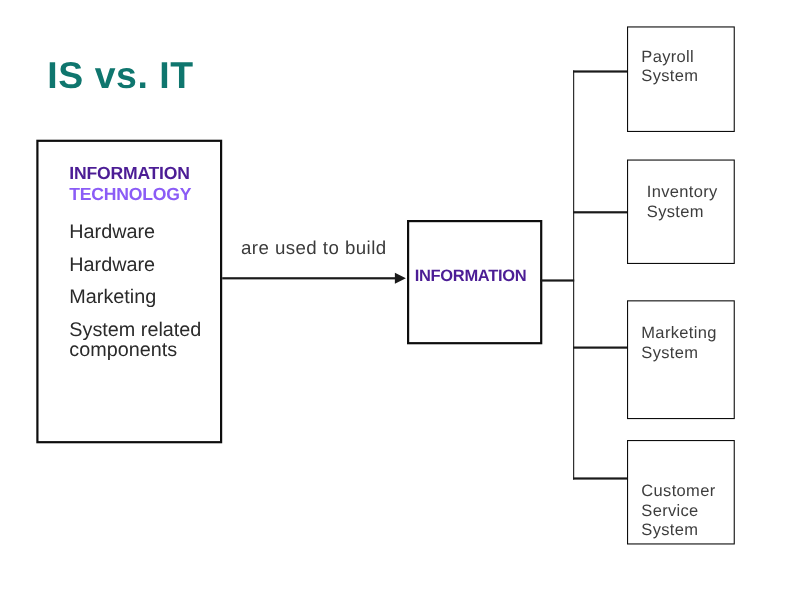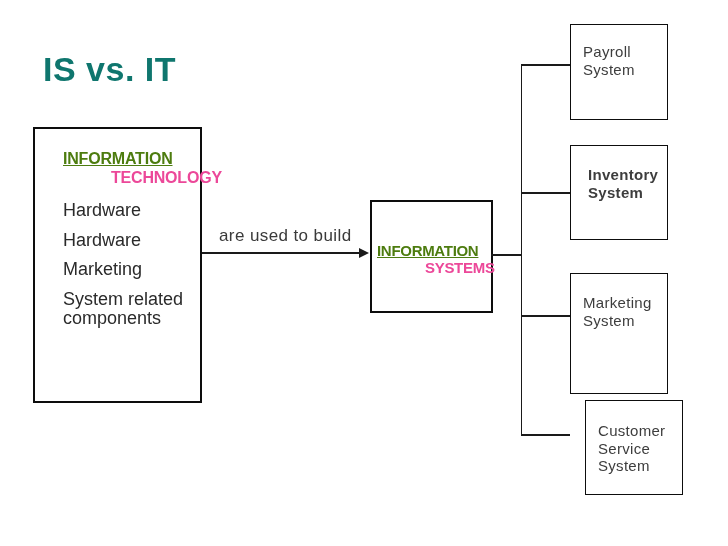--- a/index.html
+++ b/index.html
@@ -28,29 +28,29 @@
   .it-box {
     left: 33px;
     top: 127px;
     width: 169px;
     height: 276px;
     border: 2px solid #0d0d0d;
     box-sizing: border-box;
     padding: 20px 6px 0 28px;
   }
   .box-head { font-weight: bold; font-size: 16px; line-height: 19px; letter-spacing: -0.2px; margin-bottom: 14px; white-space: nowrap; }
-  .black-text { color: #4d7c0f; text-decoration: underline; }
-  .red-text { color: #ec4899; margin-left: 48px; }
+  .black-text { color: #4c1d95; }
+  .red-text { color: #8b5cf6; }
   .it-item { font-size: 18px; line-height: 19px; margin-top: 10.5px; color: #2a2a2a; }
   .it-item:first-of-type { margin-top: 0; }
 
   
   .arrow-label {
     left: 219px;
-    top: 226px;
+    top: 216px;
     font-size: 17px;
     color: #3a3a3a;
     letter-spacing: 0.4px;
     white-space: nowrap;
   }
   .hline { background: #1a1a1a; height: 1.6px; }
   .vline { background: #1a1a1a; width: 1.6px; }
   .arrow-line { left: 202px; top: 252.3px; width: 158px; }
   .arrow-head {
     left: 359px;
@@ -87,23 +87,23 @@
     width: 98px;
     border: 1.5px solid #0d0d0d;
     box-sizing: border-box;
     font-size: 15px;
     line-height: 17.5px;
     letter-spacing: 0.3px;
     color: #3d3d3d;
     padding: 20px 6px 0 12px;
   }
   .sys-payroll   { left: 570px; top: 24px;  height: 96px; padding-top: 18px; }
-  .sys-inventory { left: 570px; top: 145px; height: 95px; padding-left: 17px; font-weight: bold; }
-  .sys-marketing { left: 570px; top: 273px; height: 121px; }
-  .sys-customer  { left: 585px; top: 400px; height: 95px; padding-top: 21px; }
+  .sys-inventory { left: 570px; top: 145px; height: 95px; padding-left: 17px; }
+  .sys-marketing { left: 570px; top: 273px; height: 108px; }
+  .sys-customer  { left: 570px; top: 400px; height: 95px; padding-top: 37px; }
 </style>
 </head>
 <body>
 
 <div class="slide">
 
   <div class="abs title">IS vs. IT</div>
 
   <div class="abs it-box">
     <div class="box-head">
@@ -115,21 +115,20 @@
     <div class="it-item">Marketing</div>
     <div class="it-item">System related components</div>
   </div>
 
   <div class="abs arrow-label">are used to build</div>
   <div class="abs hline arrow-line"></div>
   <div class="abs arrow-head"></div>
 
   <div class="abs is-box">
     <div class="line black-text">INFORMATION</div>
-    <div class="line red-text">SYSTEMS</div>
   </div>
 
   <div class="abs hline ms-connector"></div>
   <div class="abs vline trunk"></div>
   <div class="abs hline stub stub-payroll"></div>
   <div class="abs hline stub stub-inventory"></div>
   <div class="abs hline stub stub-marketing"></div>
   <div class="abs hline stub stub-customer"></div>
 
   <div class="abs sys-box sys-payroll">Payroll System</div>

